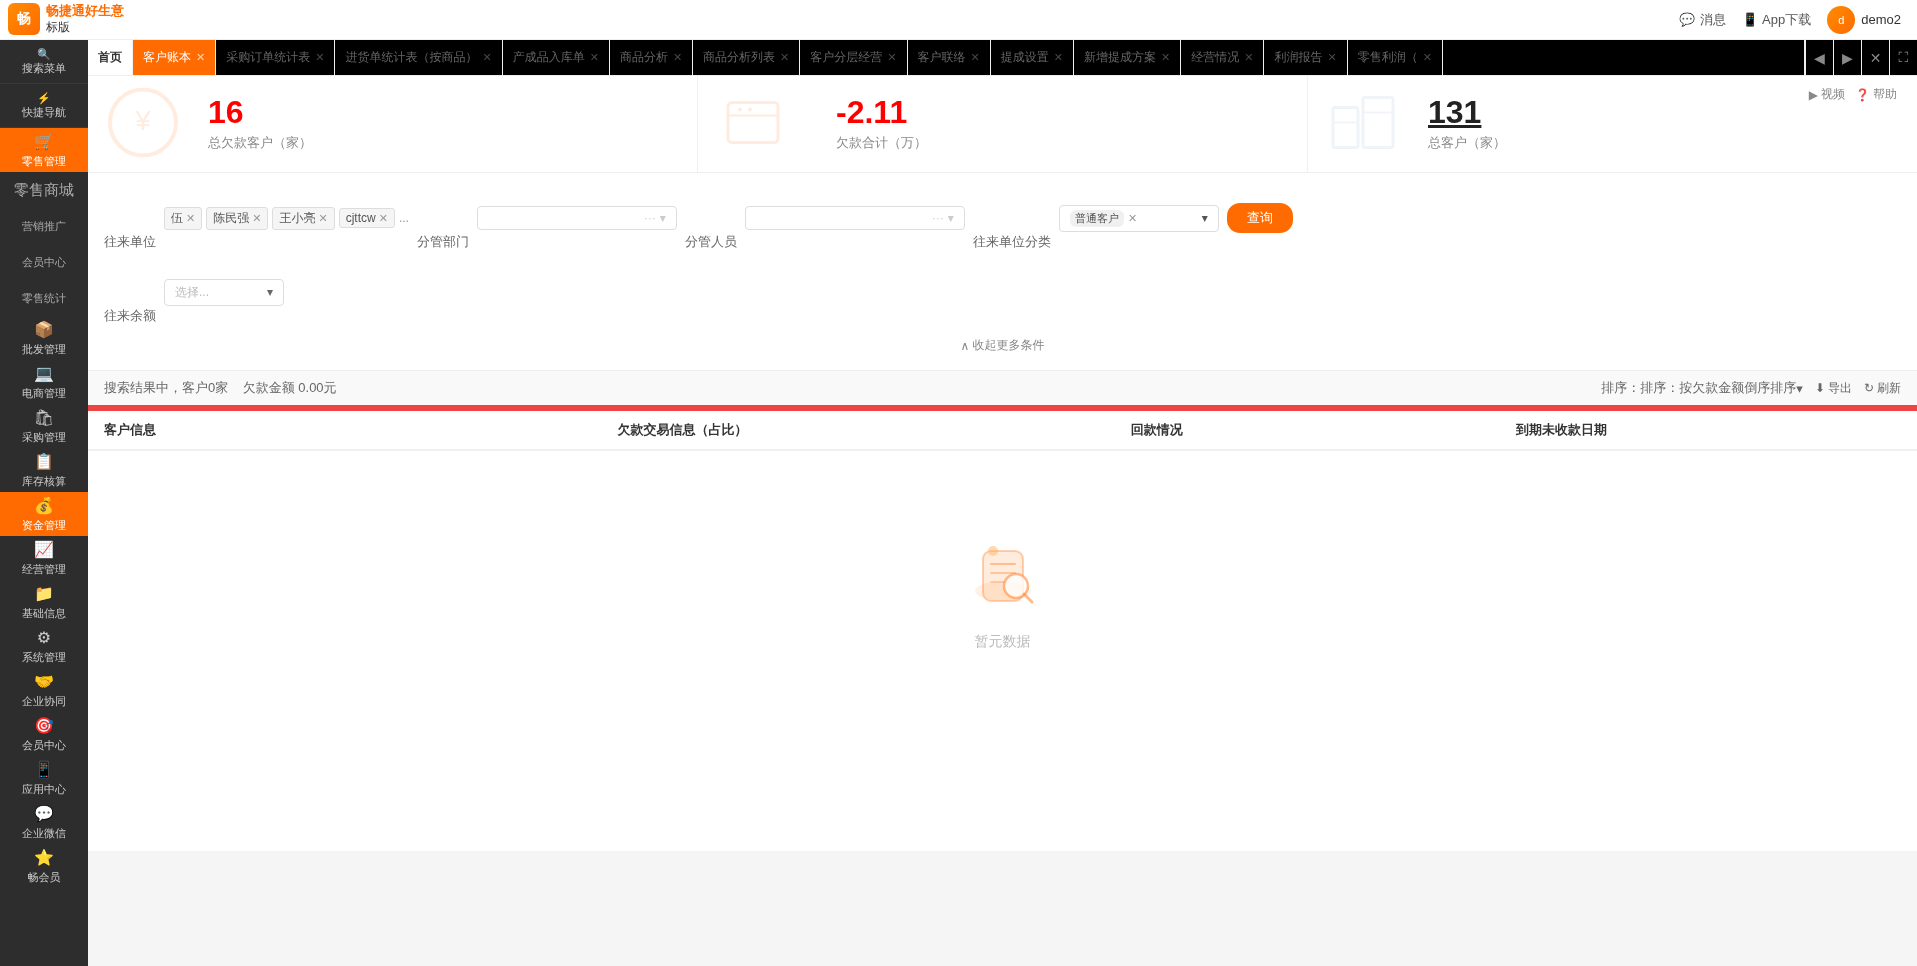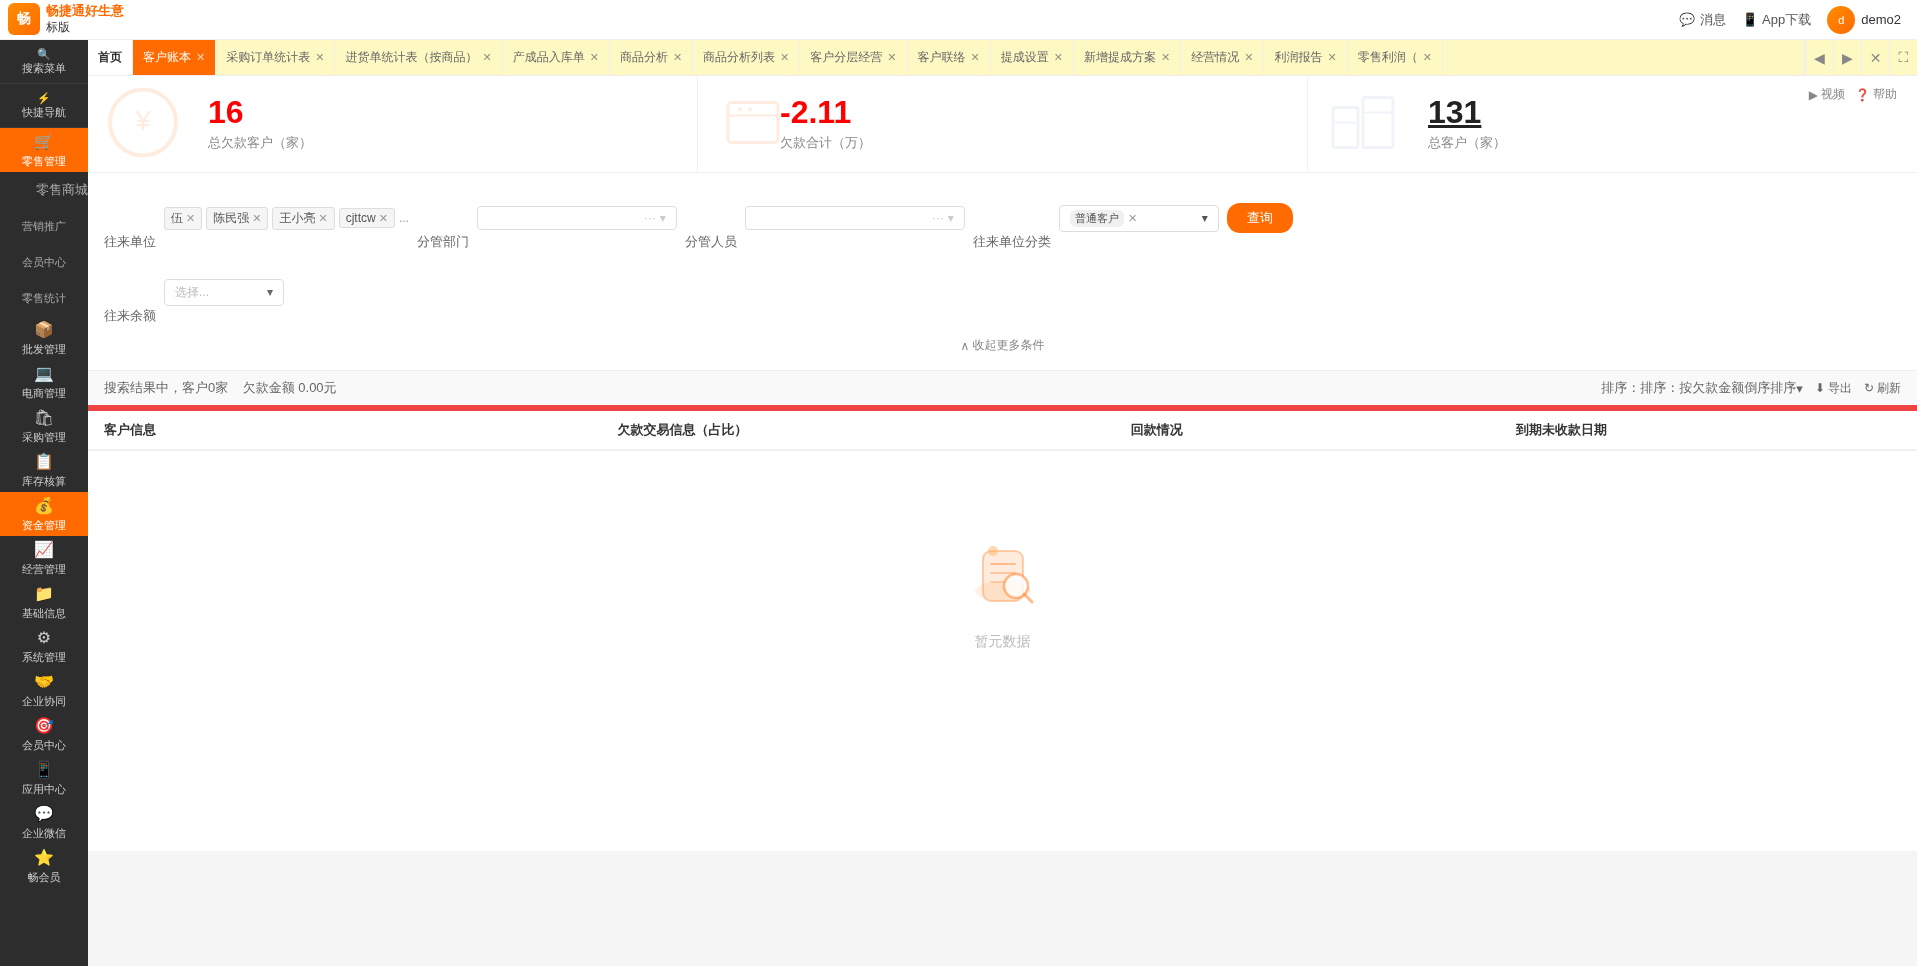--- a/index.html
+++ b/index.html
@@ -33,21 +33,21 @@
     .avatar {
       width: 28px; height: 28px; border-radius: 50%;
       background: linear-gradient(135deg, #ff8c00, #ff6b00);
       display: flex; align-items: center; justify-content: center;
       color: #fff; font-size: 11px;
     }
 
     
     .nav-tabs-bar {
       height: 36px;
-      background: #fef9c3;
+      background: #000000;
       display: flex;
       align-items: center;
       border-bottom: 1px solid #eee;
       position: fixed;
       top: 40px; left: 88px; right: 0;
       z-index: 99;
       overflow: hidden;
     }
     .nav-tab {
       height: 36px;
@@ -264,21 +264,21 @@
   <div class="sidebar-search-item" style="border-bottom: 1px solid #3a3a3a;">
     <span>⚡</span>
     <span>快捷导航</span>
   </div>
 
   <div style="overflow-y: auto; flex:1;">
     <div class="sidebar-nav-item active">
       <span class="icon">🛒</span>
       <span>零售管理</span>
     </div>
-    <div class="sidebar-nav-item" style="color:#aaa; font-size:13px; height:36px;align-items:flex-end;">
+    <div class="sidebar-nav-item" style="color:#aaa; font-size:15px; height:36px;">
       <span>零售商城</span>
     </div>
     <div class="sidebar-nav-item" style="color:#aaa; font-size:11px; height:36px;">
       <span>营销推广</span>
     </div>
     <div class="sidebar-nav-item" style="color:#aaa; font-size:11px; height:36px;">
       <span>会员中心</span>
     </div>
     <div class="sidebar-nav-item" style="color:#aaa; font-size:11px; height:36px;">
       <span>零售统计</span>
@@ -437,21 +437,21 @@
 
     <div class="stat-card" style="position:relative;">
       <div style="position:absolute; left:20px; top:50%; transform:translateY(-50%); opacity:0.12;">
         <svg width="70" height="70" viewBox="0 0 70 70" fill="none">
           <rect x="10" y="15" width="50" height="40" rx="4" stroke="#ff6b00" stroke-width="3"></rect>
           <line x1="10" y1="28" x2="60" y2="28" stroke="#ff6b00" stroke-width="2"></line>
           <circle cx="22" cy="22" r="2" fill="#ff6b00"></circle>
           <circle cx="32" cy="22" r="2" fill="#ff6b00"></circle>
         </svg>
       </div>
-      <div style="padding-left: 52px;">
+      <div style="padding-left: 108px;">
         <div class="stat-value red">-2.11</div>
         <div class="stat-label">欠款合计（万）</div>
       </div>
     </div>
 
     <div class="stat-card" style="position:relative; border-right:none;">
       <div style="position:absolute; right:20px; top:10px; display:flex; gap:10px;">
         <span style="display:flex; align-items:center; gap:3px; font-size:12px; color:#888; cursor:pointer;">
           <span>▶</span>
           <span>视频</span>

